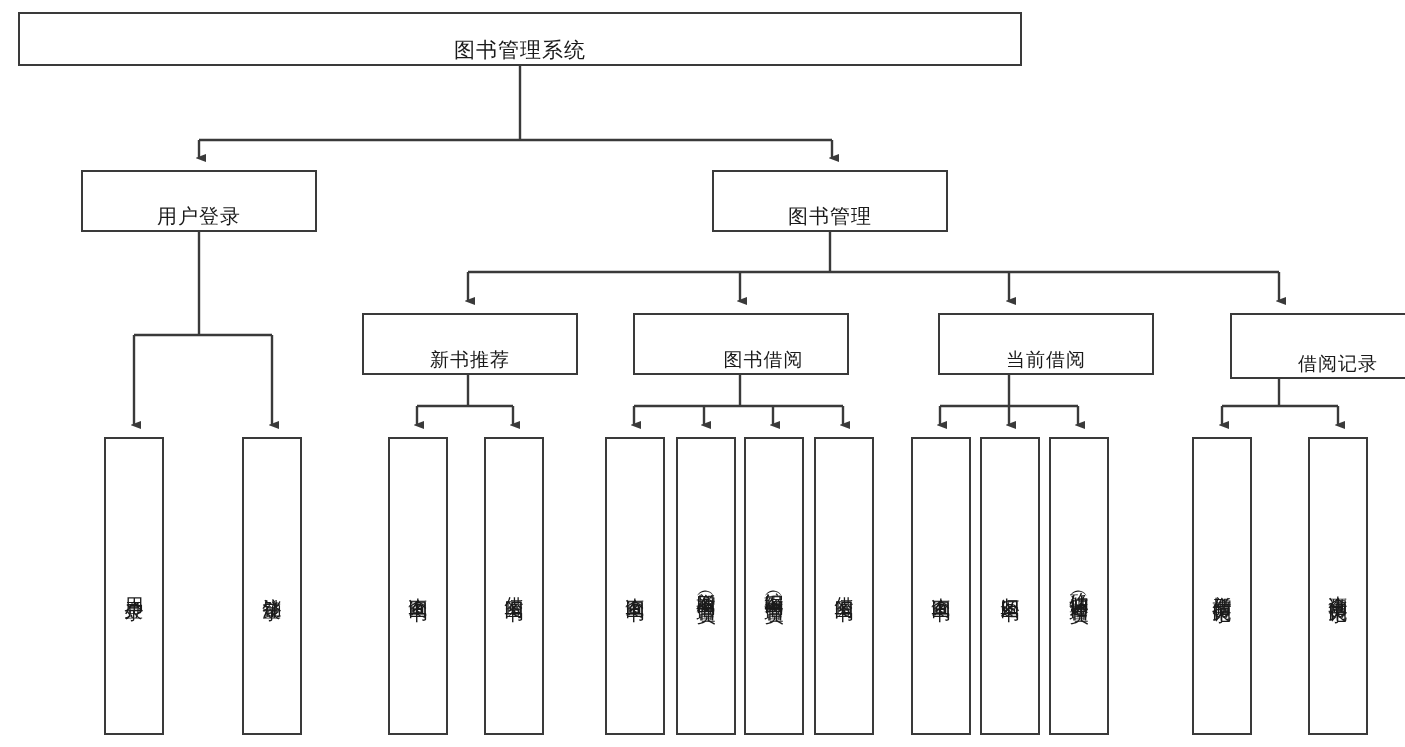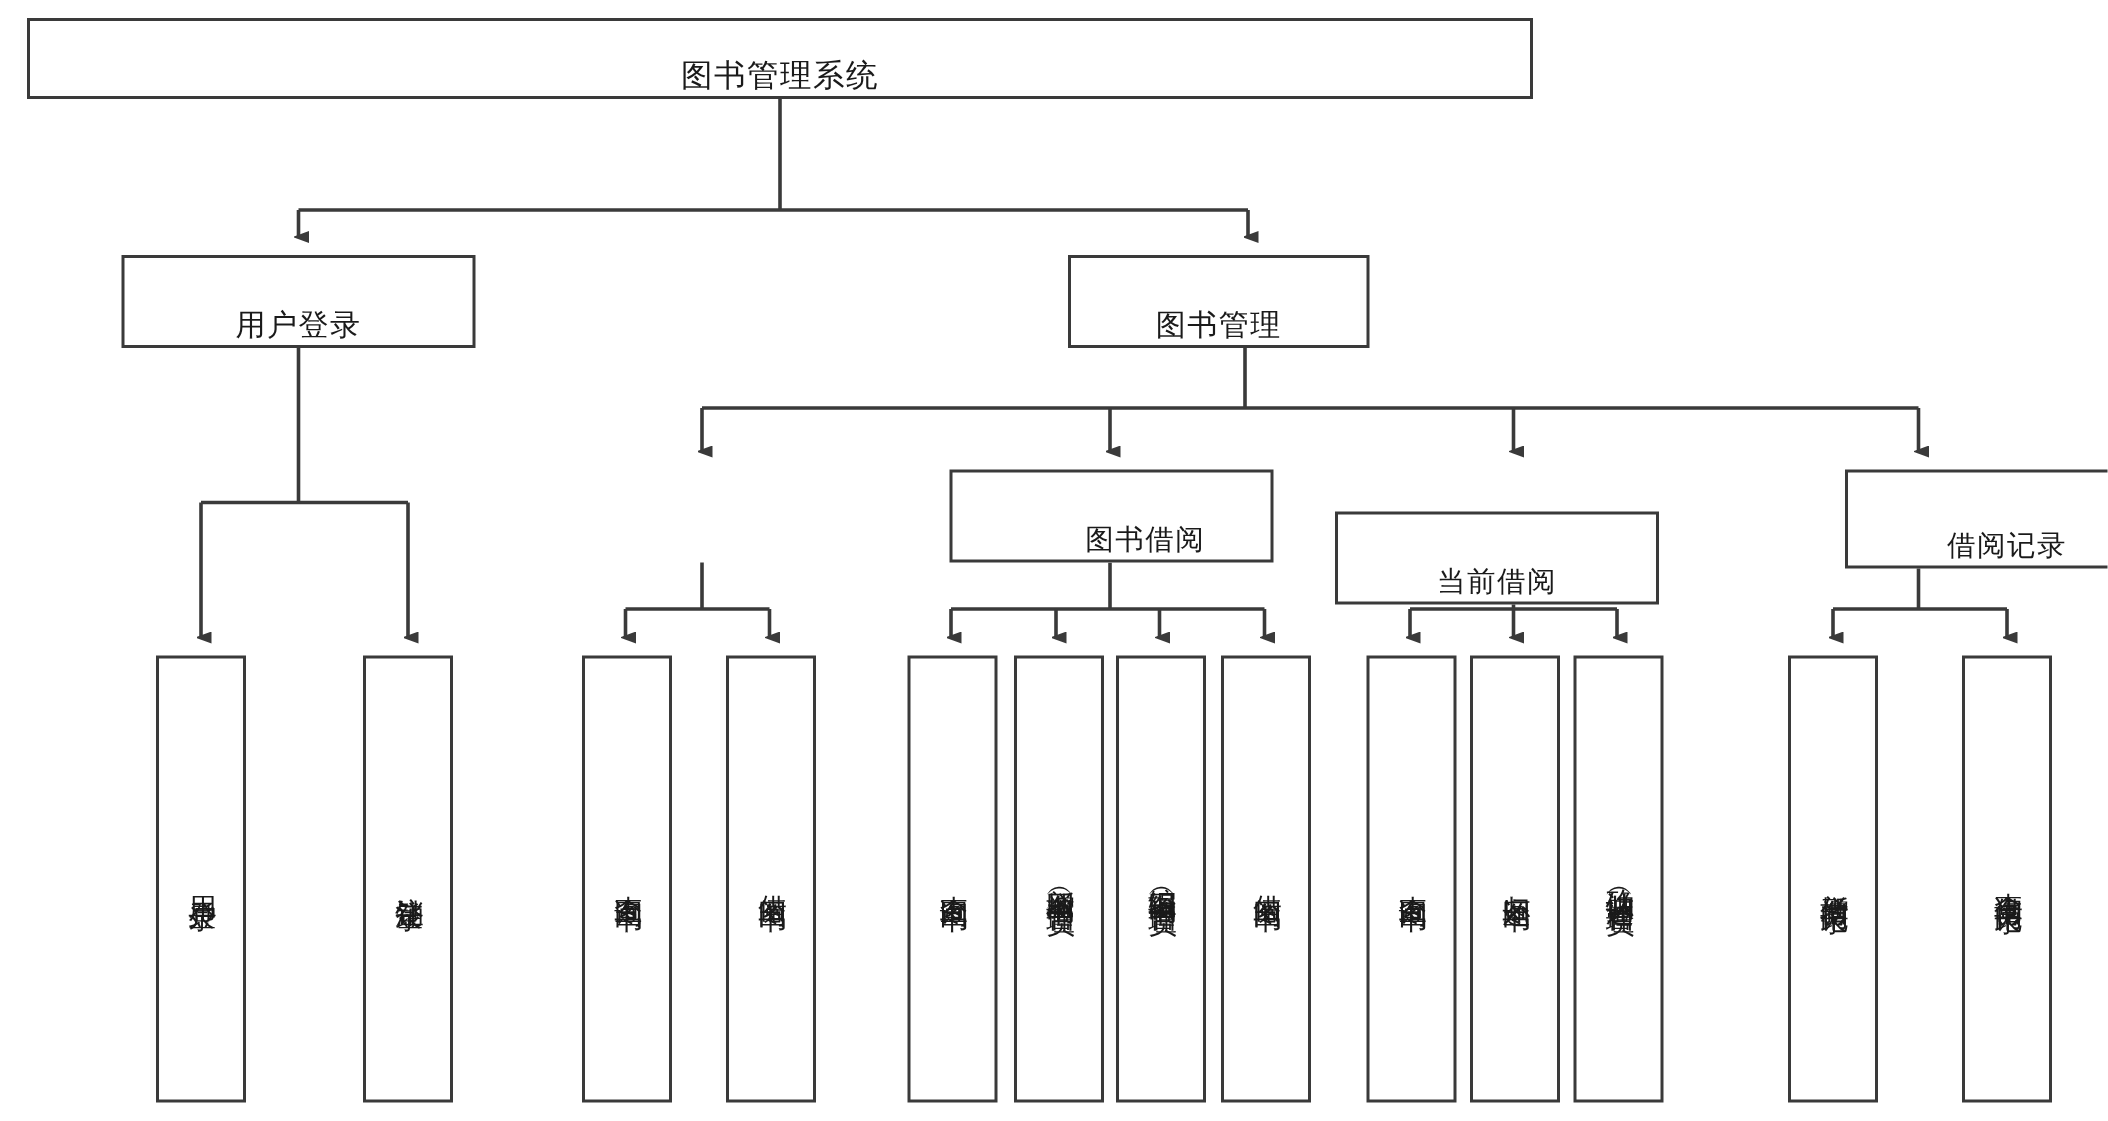--- a/index.html
+++ b/index.html
@@ -131,28 +131,31 @@
     </g>
   </svg>
 
   <div class="node level1" style="left:18px; top:12px; width:1004px; height:54px;">
     <span class="htext">图书管理系统</span>
   </div>
 
   <div class="node level2" style="left:81px; top:170px; width:236px; height:62px;">
     <span class="htext">用户登录</span>
   </div>
-  <div class="node level2" style="left:712px; top:170px; width:201px; height:62px;">
+  <div class="node level2" style="left:712px; top:170px; width:236px; height:62px;">
     <span class="htext">图书管理</span>
   </div>
 
+  <div class="node level3" style="left:362px; top:313px; width:216px; height:62px;">
+    <span class="htext">新书推荐</span>
+  </div>
   <div class="node level3" style="left:633px; top:313px; width:216px; height:62px;padding-left:45px;">
     <span class="htext">图书借阅</span>
   </div>
-  <div class="node level3" style="left:890px; top:313px; width:216px; height:62px;margin-top:28px;">
+  <div class="node level3" style="left:938px; top:313px; width:216px; height:62px;">
     <span class="htext">当前借阅</span>
   </div>
   <div class="node level3" style="left:1230px; top:313px; width:216px; height:66px;">
     <span class="htext">借阅记录</span>
   </div>
 
   <div class="node leaf" style="left:104px; top:437px; width:60px; height:298px;">
     <span class="vtext">用户登录</span>
   </div>
   <div class="node leaf" style="left:242px; top:437px; width:60px; height:298px;">

